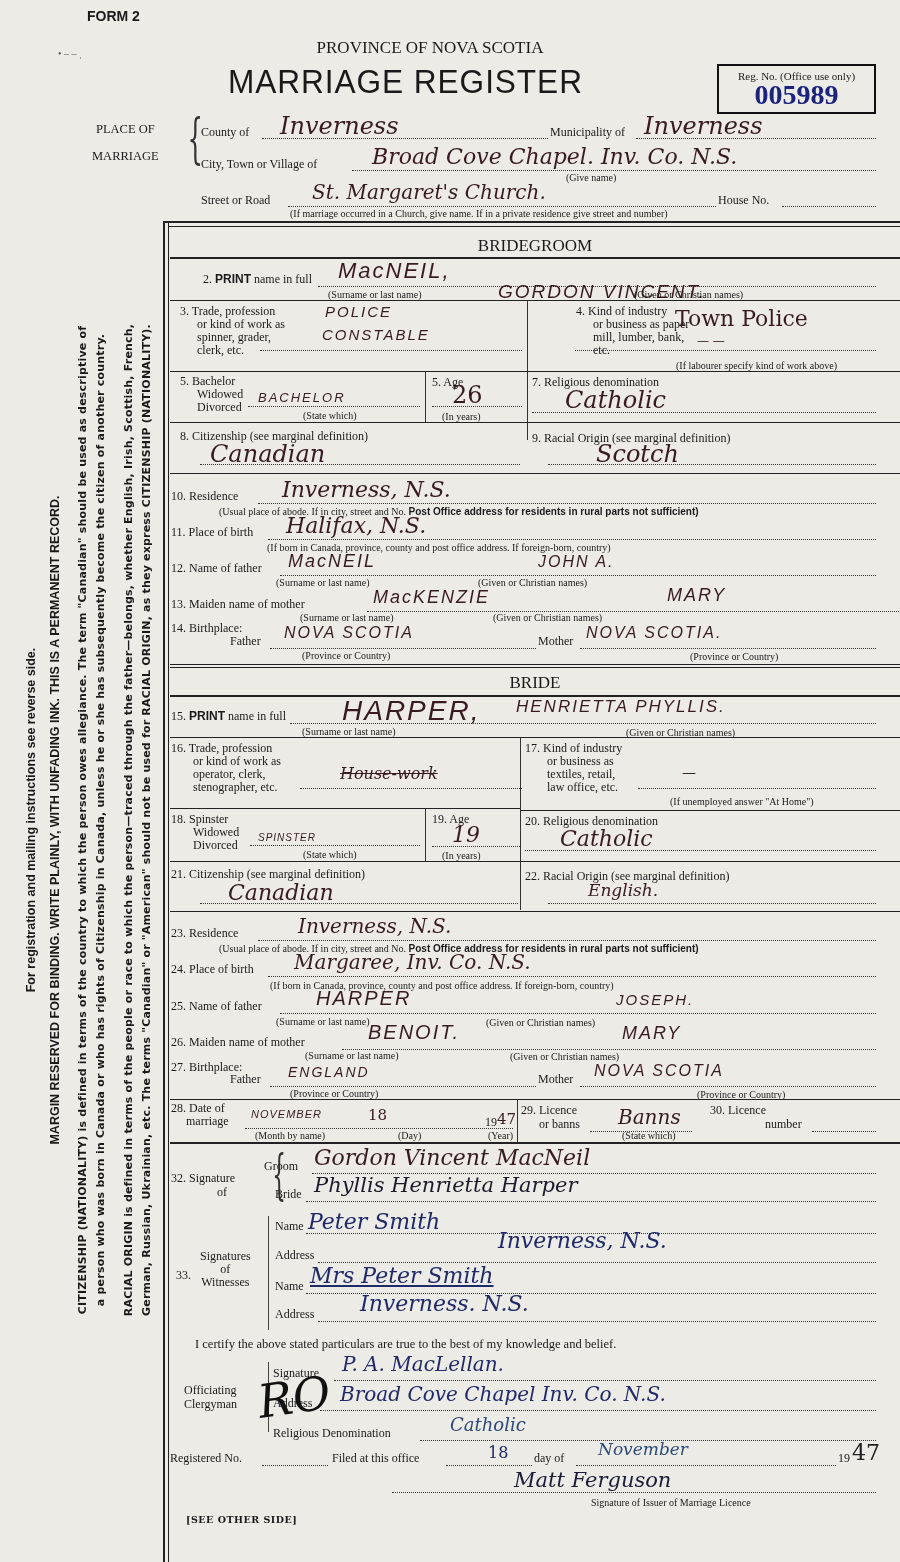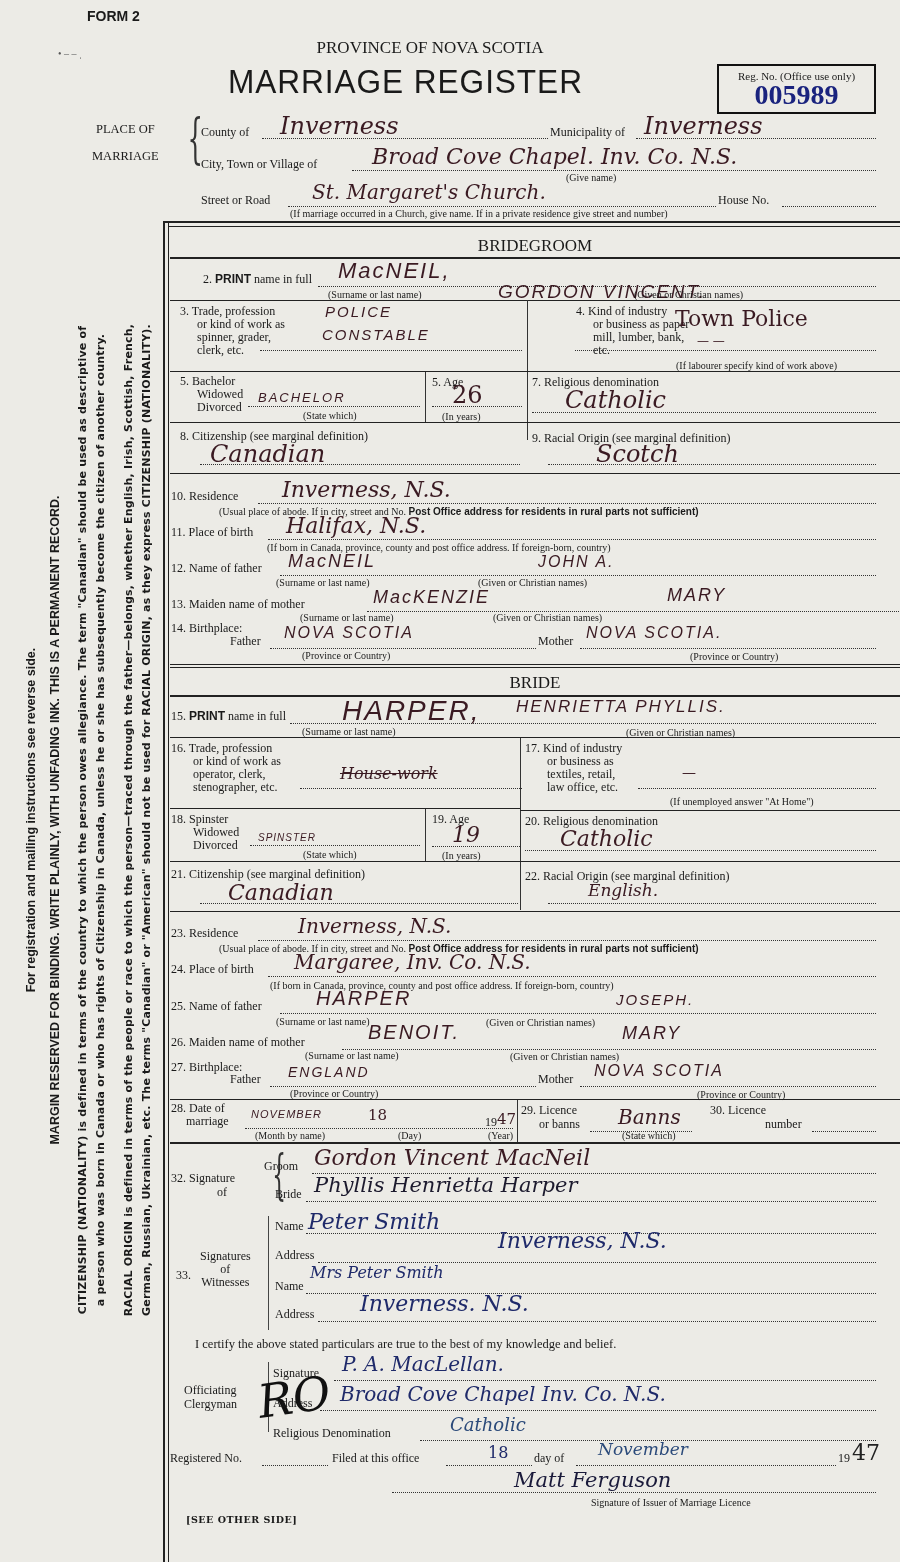--- a/index.html
+++ b/index.html
@@ -340,21 +340,21 @@
 <div class="abs lbl" style="left:275px;top:1220px;">Name</div>
 <div class="abs dots" style="left:306px;top:1221px;width:570px;height:13px;">
   <span class="hw-blue abs" style="left:2px;top:-12px;font-size:22px;">Peter Smith</span>
 </div>
 <div class="abs lbl" style="left:275px;top:1249px;">Address</div>
 <div class="abs dots" style="left:318px;top:1250px;width:558px;height:13px;">
   <span class="hw-blue abs" style="left:180px;top:-22px;font-size:22px;">Inverness, N.S.</span>
 </div>
 <div class="abs lbl" style="left:275px;top:1280px;">Name</div>
 <div class="abs dots" style="left:306px;top:1281px;width:570px;height:13px;">
-  <span class="hw-blue abs" style="left:4px;top:-18px;font-size:16px;">Mrs Peter Smith</span>
+  <span class="hw-blue abs" style="left:4px;top:-18px;font-size:22px;text-decoration:underline;">Mrs Peter Smith</span>
 </div>
 <div class="abs lbl" style="left:275px;top:1308px;">Address</div>
 <div class="abs dots" style="left:318px;top:1309px;width:558px;height:13px;">
   <span class="hw-blue abs" style="left:42px;top:-18px;font-size:22px;">Inverness. N.S.</span>
 </div>
 
 <div class="abs lbl" style="left:195px;top:1338px;font-size:12.5px;">I certify the above stated particulars are true to the best of my knowledge and belief.</div>
 <div class="abs lbl" style="left:184px;top:1384px;">Officiating</div>
 <div class="abs lbl" style="left:184px;top:1398px;">Clergyman</div>
 <div class="abs" style="left:268px;top:1362px;width:1px;height:70px;border-left:1px solid #444;"></div>

